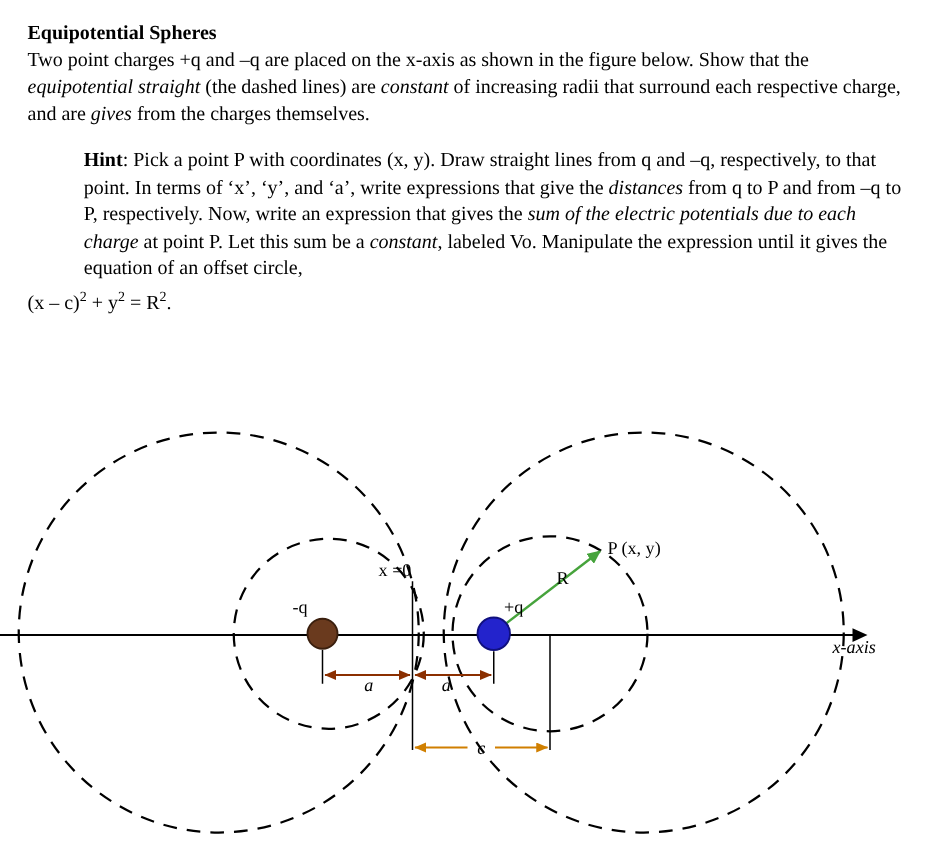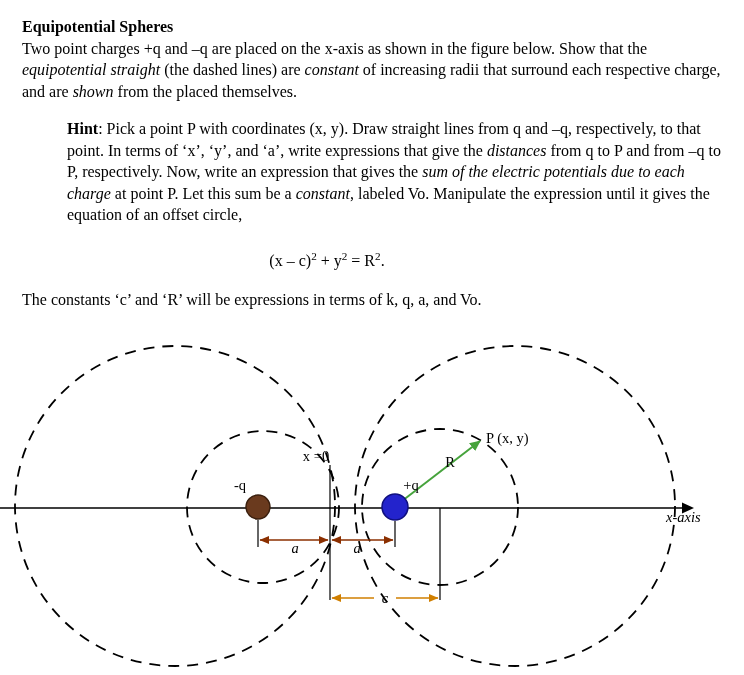--- a/index.html
+++ b/index.html
@@ -4,40 +4,39 @@
 <style>
   html,body{margin:0;padding:0;background:#fff;}
   body{width:744px;height:675px;position:relative;overflow:hidden;
        font-family:"Liberation Serif",serif;color:#000;}
   .doc{position:absolute;top:16px;left:22px;width:700px;font-size:16px;line-height:21.5px;}
   .title{margin:0;font-weight:bold;}
   p{margin:0;}
   .hint-para{margin-top:16px;margin-left:45px;}
   .i{font-style:italic;}
   b{font-weight:bold;}
-  .equation{margin-top:24px;width:610px;text-align:center;}
+  .equation{margin-top:6px;width:610px;}
   .equation sup{font-size:0.7em;line-height:0;}
   .closing{margin-top:18px;}
   .figwrap{position:absolute;left:0;top:337px;width:744px;height:338px;}
   svg text{font-family:"Liberation Serif",serif;fill:#000;}
   .lbl{font-size:14.5px;}
   .lbl-i{font-size:14.5px;font-style:italic;}
 </style>
 </head>
 <body>
 
 <div class="doc">
   <p class="title">Equipotential Spheres</p>
-  <p class="para"><span>Two point charges +q and –q are placed on the x-axis as shown in the figure below.  Show that the </span><span class="i">equipotential straight</span><span> (the dashed lines) are </span><span class="i">constant</span><span> of increasing radii that surround each respective charge, and are </span><span class="i">shown</span><span> from the placed themselves.</span></p>
+  <p class="para"><span>Two point charges +q and –q are placed on the x-axis as shown in the figure below.  Show that the </span><span class="i">equipotential straight</span><span> (the dashed lines) are </span><span class="i">constant</span><span> of increasing radii that surround each respective charge, and are </span><span class="i">gives</span><span> from the charges themselves.</span></p>
 
   <p class="para hint-para"><b>Hint</b><span>: Pick a point P with coordinates (x, y).  Draw straight lines from q and –q, respectively, to that point.  In terms of ‘x’, ‘y’, and ‘a’, write expressions that give the </span><span class="i">distances</span><span> from q to P and from –q to P, respectively.  Now, write an expression that gives the </span><span class="i">sum of the electric potentials due to each charge</span><span> at point P.  Let this sum be a </span><span class="i">constant</span><span>, labeled Vo.  Manipulate the expression until it gives the equation of an offset circle,</span></p>
 
   <p class="equation"><span>(x – c)</span><sup>2</sup><span> + y</span><sup>2</sup><span> = R</span><sup>2</sup><span>.</span></p>
 
-  <p class="closing">The constants ‘c’ and ‘R’ will be expressions in terms of k, q, a, and Vo.</p>
 </div>
 
 <div class="figwrap">
 <svg width="744" height="338" viewBox="0 0 744 338" xmlns="http://www.w3.org/2000/svg">
   <defs>
     <marker id="arr-red" orient="auto-start-reverse" markerUnits="userSpaceOnUse" markerWidth="10" markerHeight="9" refX="9" refY="4">
       <path d="M0,0 L9.5,4 L0,8 z" fill="#8b2f00"></path>
     </marker>
     <marker id="arr-orange" orient="auto-start-reverse" markerUnits="userSpaceOnUse" markerWidth="10" markerHeight="9" refX="9" refY="4">
       <path d="M0,0 L9.5,4 L0,8 z" fill="#d07f00"></path>

